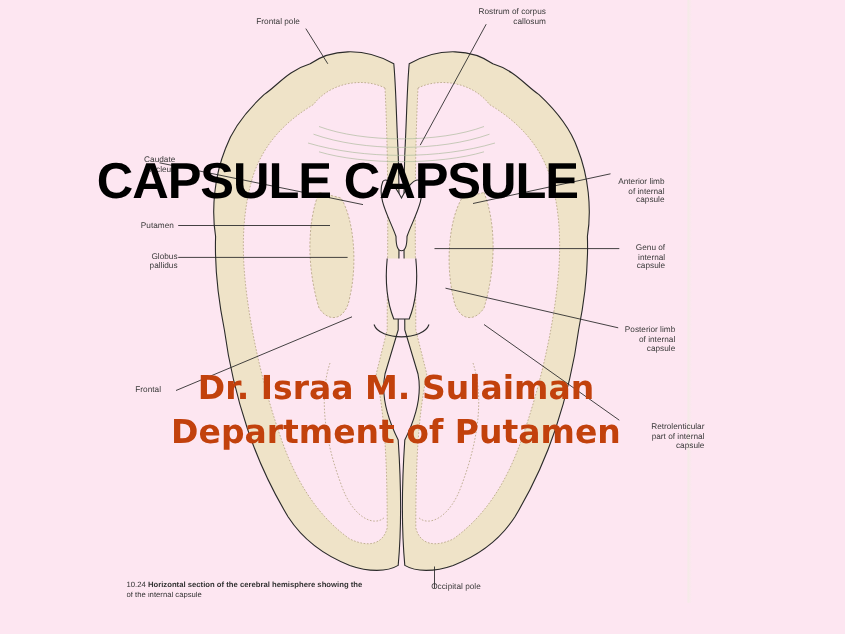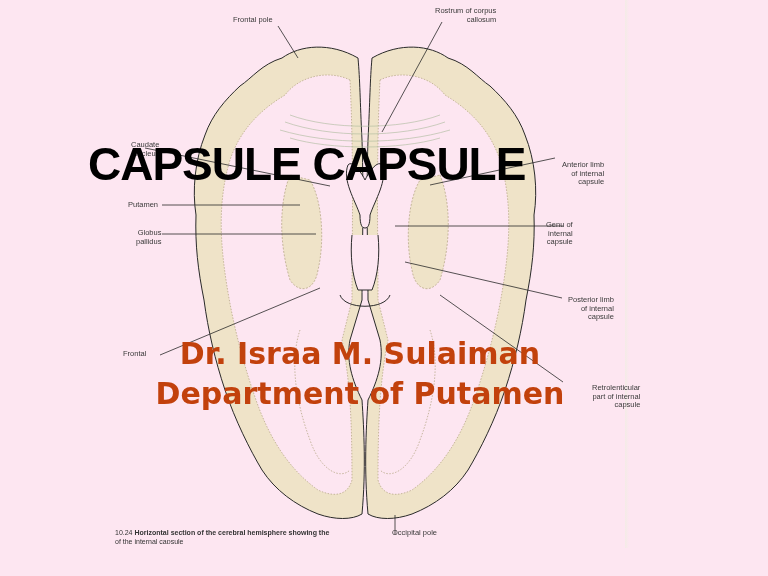--- a/index.html
+++ b/index.html
@@ -117,21 +117,21 @@
 callosum</div>
   <div class="lbl" style="left:131px;top:141px;">Caudate
 nucleus</div>
   <div class="lbl" style="left:128px;top:201px;">Putamen</div>
   <div class="lbl" style="left:136px;top:229px;">Globus
 pallidus</div>
   <div class="lbl" style="left:123px;top:350px;">Frontal</div>
   <div class="lbl" style="left:562px;top:161px;">Anterior limb
 of internal
 capsule</div>
-  <div class="lbl" style="left:546px;top:221px;">Genu of
+  <div class="lbl" style="left:578px;top:221px;">Genu of
 internal
 capsule</div>
   <div class="lbl" style="left:568px;top:296px;">Posterior limb
 of internal
 capsule</div>
   <div class="lbl" style="left:592px;top:384px;">Retrolenticular
 part of internal
 capsule</div>
   <div class="lbl" style="left:392px;top:529px;">Occipital pole</div>
 

